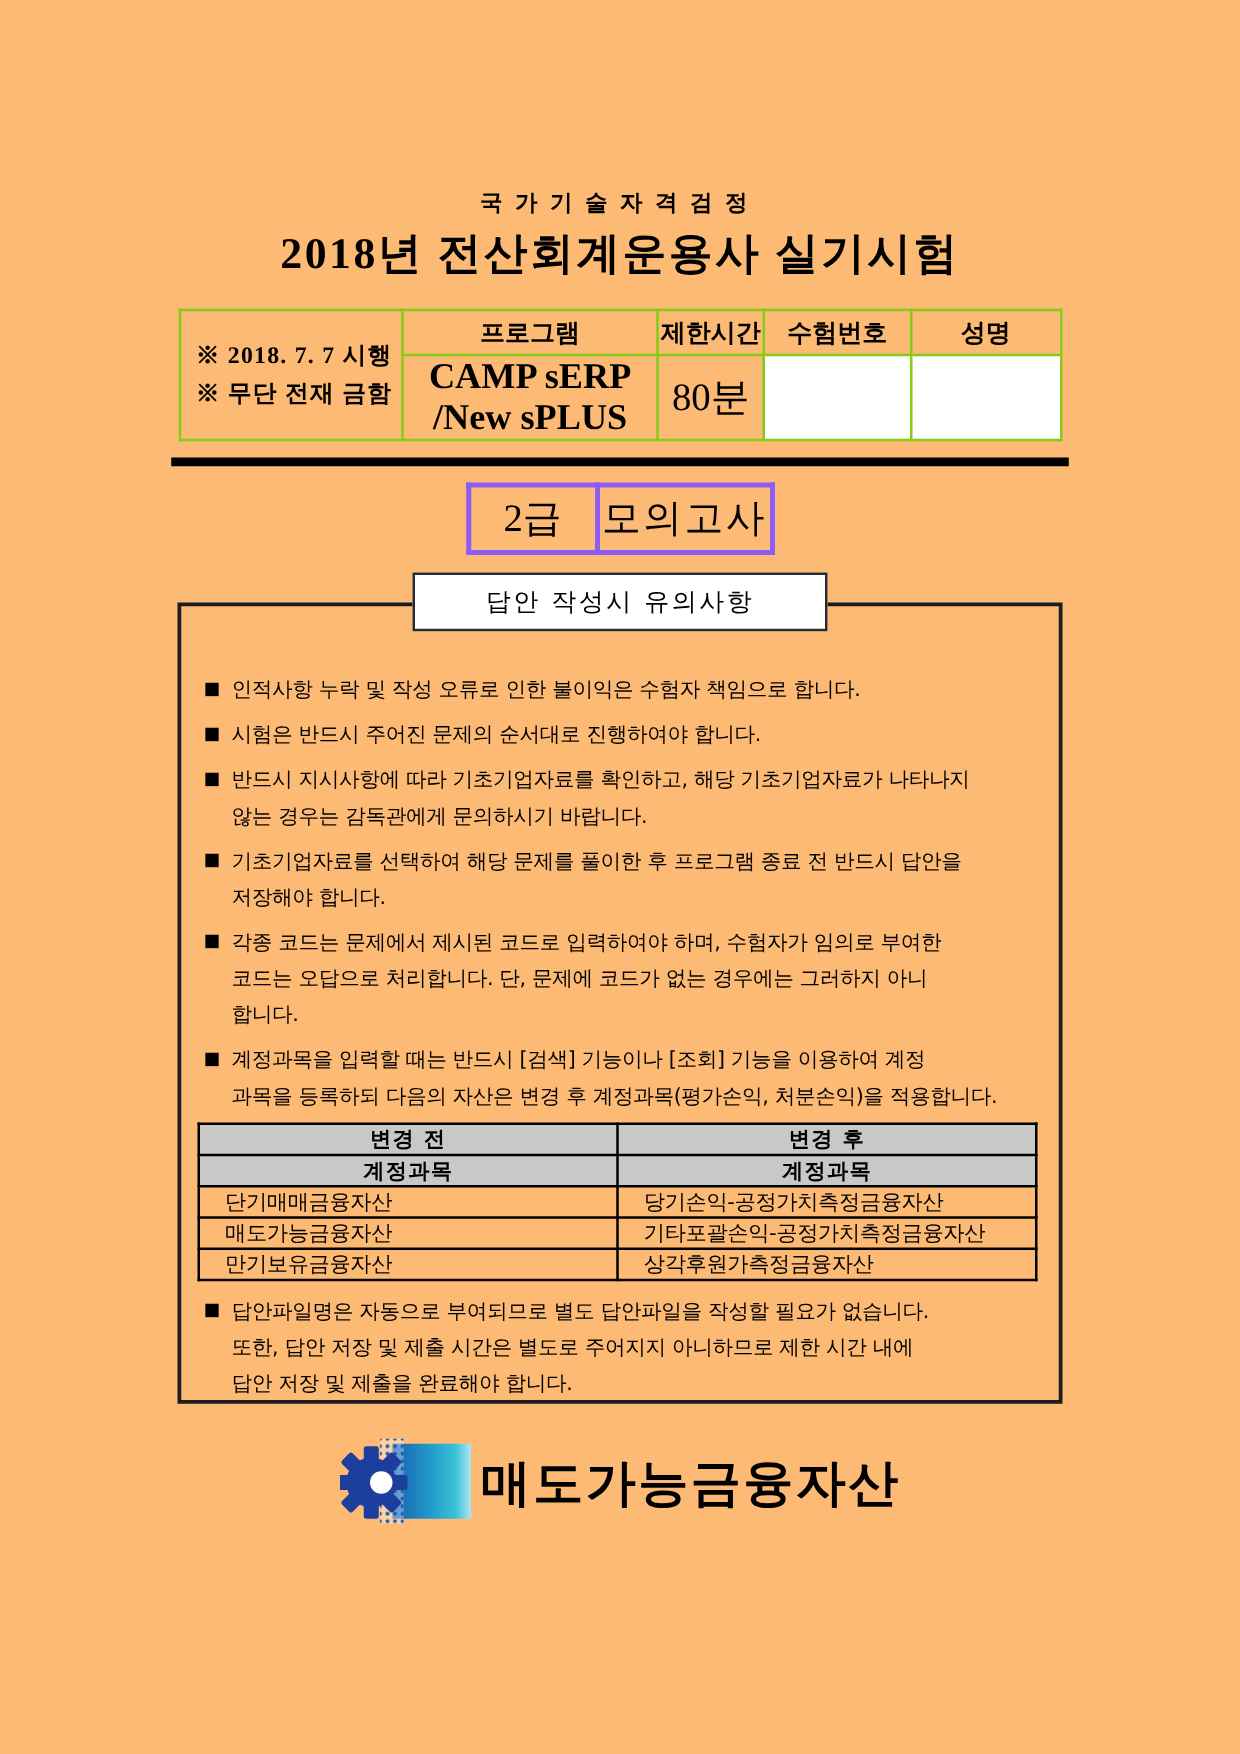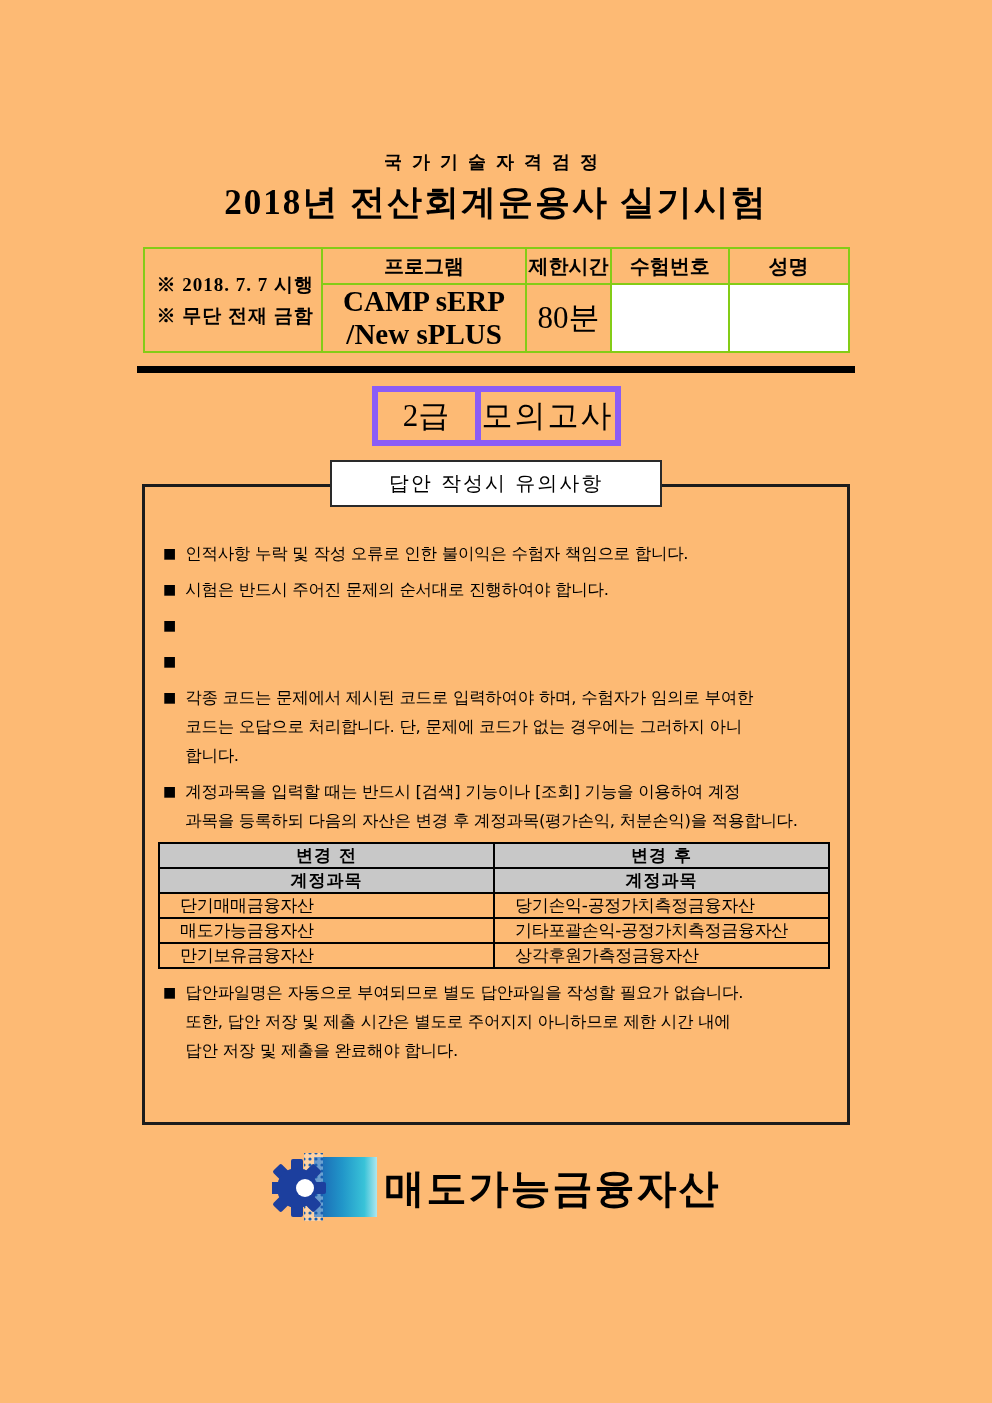--- a/index.html
+++ b/index.html
@@ -79,21 +79,21 @@
     background: #000;
     margin: 13px auto 0;
   }
 
   
   .grade-table {
     margin: 13px auto 0;
     border-collapse: collapse;
   }
   .grade-table td {
-    border: 6px solid #8b5cf6;
+    border: 4px solid #8b5cf6;
     height: 54px;
     text-align: center; vertical-align: middle;
     font-family: "Liberation Serif", "DejaVu Serif", serif;
     font-size: 31px;
   }
   .grade-level { width: 103px; }
   .grade-type { width: 140px; letter-spacing: 2px; }
 
   
   .notice-wrap { position: relative; width: 708px; margin: 38px auto 0; }
@@ -205,23 +205,27 @@
       <div class="item">
         <span class="bullet">■</span>
         <span class="text">인적사항 누락 및 작성 오류로 인한 불이익은 수험자 책임으로 합니다.</span>
       </div>
       <div class="item">
         <span class="bullet">■</span>
         <span class="text">시험은 반드시 주어진 문제의 순서대로 진행하여야 합니다.</span>
       </div>
       <div class="item">
         <span class="bullet">■</span>
-      </div>
-      <div class="item">
-        <span class="bullet">■</span>
+        <span class="text">반드시 지시사항에 따라 기초기업자료를 확인하고, 해당 기초기업자료가 나타나지
+않는 경우는 감독관에게 문의하시기 바랍니다.</span>
+      </div>
+      <div class="item">
+        <span class="bullet">■</span>
+        <span class="text">기초기업자료를 선택하여 해당 문제를 풀이한 후 프로그램 종료 전 반드시 답안을
+저장해야 합니다.</span>
       </div>
       <div class="item">
         <span class="bullet">■</span>
         <span class="text">각종 코드는 문제에서 제시된 코드로 입력하여야 하며, 수험자가 임의로 부여한
 코드는 오답으로 처리합니다. 단, 문제에 코드가 없는 경우에는 그러하지 아니
 합니다.</span>
       </div>
       <div class="item">
         <span class="bullet">■</span>
         <span class="text">계정과목을 입력할 때는 반드시 [검색] 기능이나 [조회] 기능을 이용하여 계정

